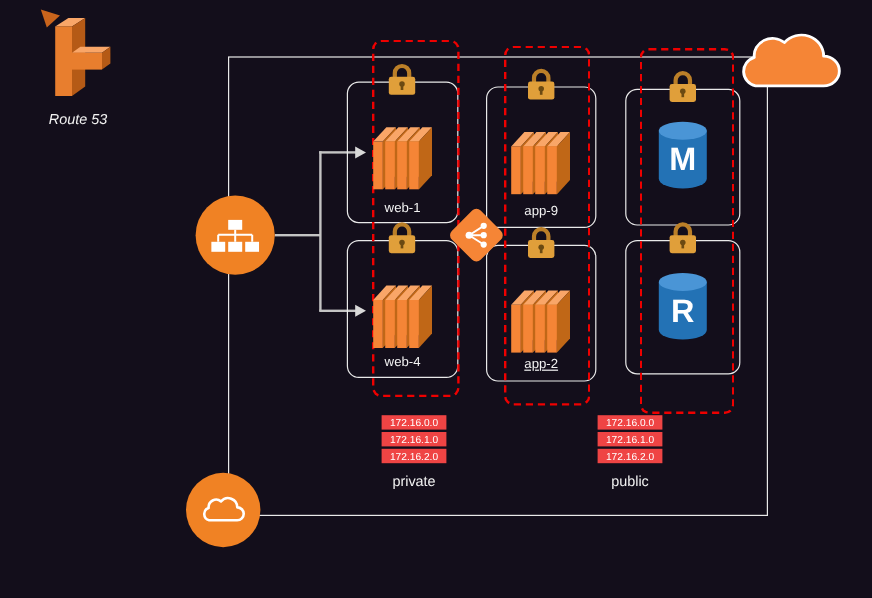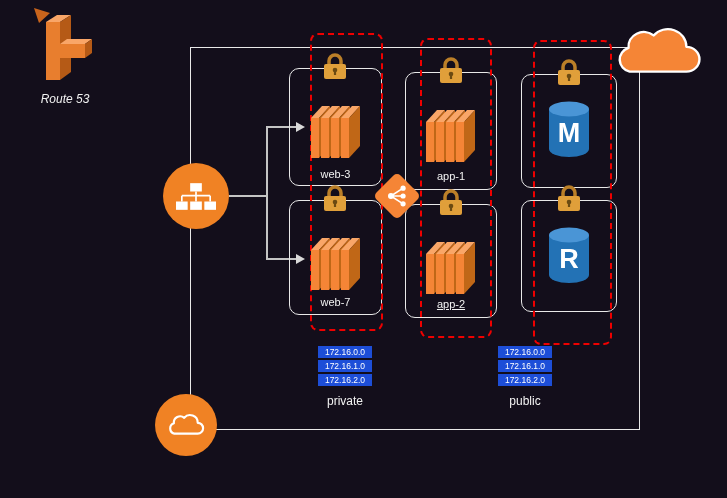--- a/index.html
+++ b/index.html
@@ -18,21 +18,21 @@
     border-left:9px solid #d9d9d9;
   }
   .circle {
     border-radius:50%; background:#f08224;
     display:flex; align-items:center; justify-content:center;
   }
   .diamond { background:#f58536; transform:rotate(45deg); border-radius:5px; }
   .node-label { color:#f2f2f2; font-size:11px; text-align:center; }
   .caption { color:#f2f2f2; font-size:12px; text-align:center; }
   .ip {
-    background:#1d4ed8; color:#ffffff; font-size:8.5px; line-height:12px;
+    background:#ef4444; color:#ffffff; font-size:8.5px; line-height:12px;
     text-align:center; width:54px; height:12px; margin-bottom:2px;
   }
   .vpc-text {
     position:absolute; left:0; right:0; top:20px; text-align:center;
     color:#ffffff; font-weight:bold; font-size:17px;
   }
 </style>
 </head>
 <body>
 
@@ -137,23 +137,23 @@
   <svg class="abs" style="left:310px;top:226px;" width="52" height="64" viewBox="0 0 50 64">
       <use href="#ec2-glyph"></use>
     </svg>
   <svg class="abs" style="left:425px;top:98px;" width="52" height="64" viewBox="0 0 50 64">
       <use href="#ec2-glyph"></use>
     </svg>
   <svg class="abs" style="left:425px;top:230px;" width="52" height="64" viewBox="0 0 50 64">
       <use href="#ec2-glyph"></use>
     </svg>
 
-  <div class="abs node-label" style="left:289px;top:168px;width:93px;">web-3</div>
-  <div class="abs node-label" style="left:289px;top:296px;width:93px;">web-7</div>
-  <div class="abs node-label" style="left:405px;top:170px;width:92px;">app-1</div>
+  <div class="abs node-label" style="left:289px;top:168px;width:93px;">web-1</div>
+  <div class="abs node-label" style="left:289px;top:296px;width:93px;">web-4</div>
+  <div class="abs node-label" style="left:405px;top:170px;width:92px;">app-9</div>
   <div class="abs node-label" style="left:405px;top:298px;width:92px;text-decoration:underline;">app-2</div>
 
   <svg class="abs" style="left:545px;top:100px;" width="48" height="58" viewBox="0 0 46 58">
     <use href="#db-glyph"></use>
     <text x="23" y="42" text-anchor="middle" font-size="27" font-weight="bold" fill="#ffffff">M</text>
   </svg>
   <svg class="abs" style="left:545px;top:226px;" width="48" height="58" viewBox="0 0 46 58">
     <use href="#db-glyph"></use>
     <text x="23" y="42" text-anchor="middle" font-size="27" font-weight="bold" fill="#ffffff">R</text>
   </svg>

